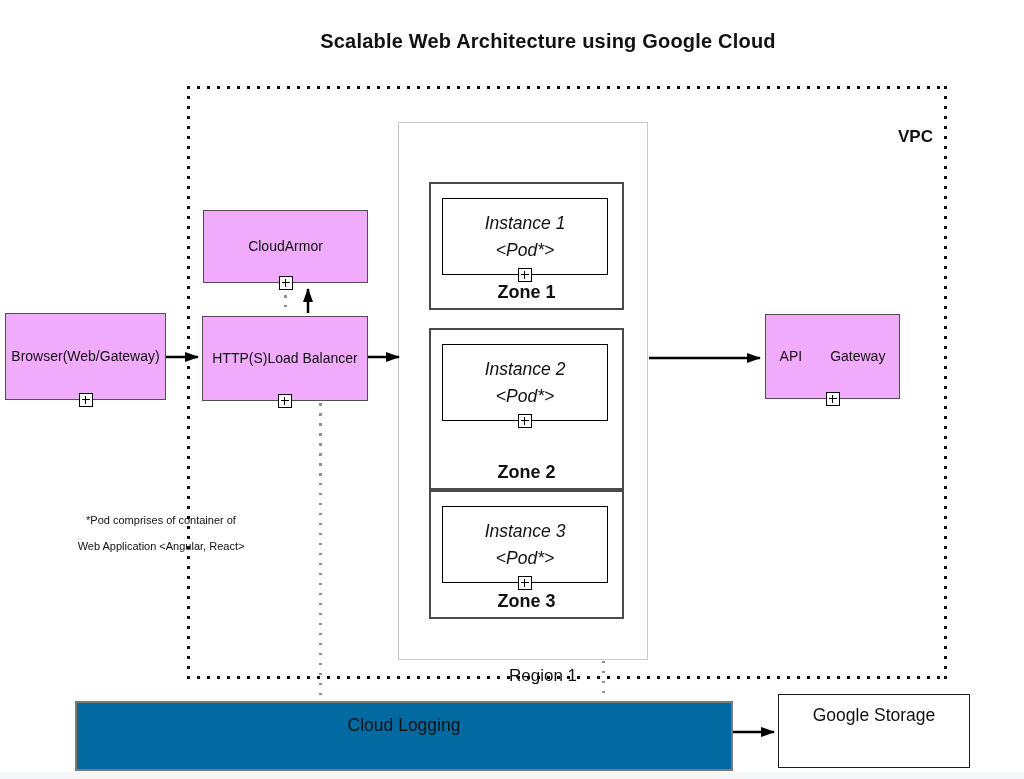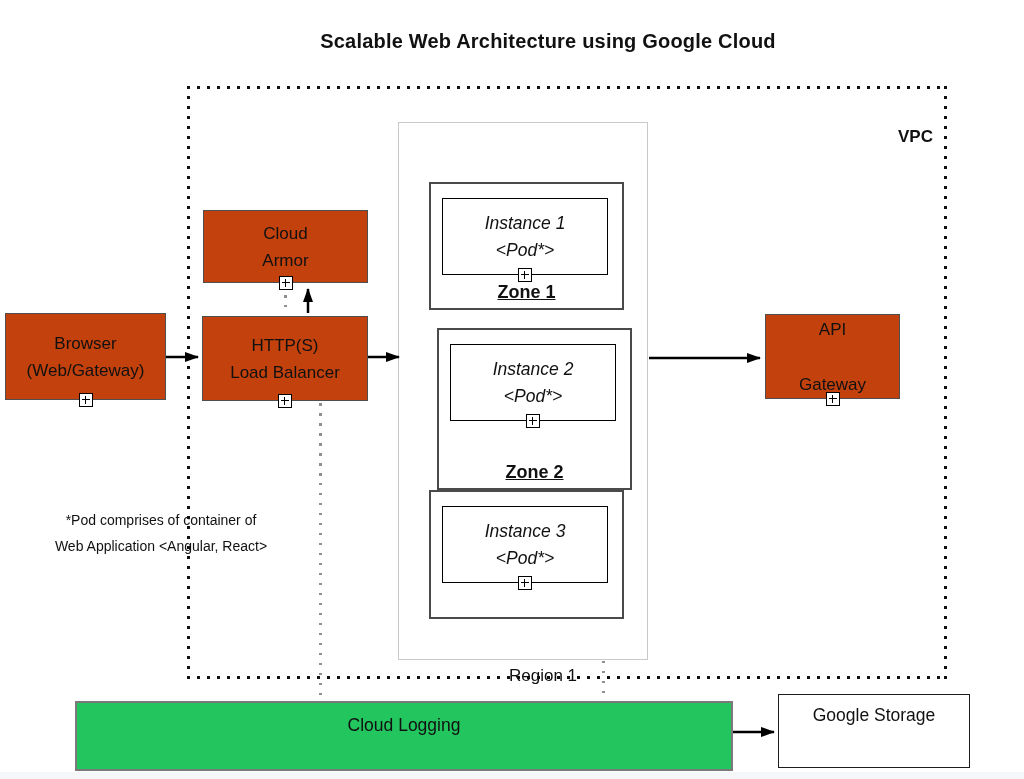--- a/index.html
+++ b/index.html
@@ -24,60 +24,60 @@
   .vpc-label { left: 863px; top: 103px; width: 70px; text-align: right;
                font-size: 17px; font-weight: bold; z-index: 2; margin-top: 24px; }
   .region-label { left: 463px; top: 666px; width: 160px; text-align: center;
                   font-size: 17px; z-index: 2; }
 
   
   .dotv { width: 2.5px; z-index: 1;
           background: repeating-linear-gradient(to bottom, #8f8f8f 0 2.5px, transparent 2.5px 10px); }
 
   
-  .node { background: #c2410c; border: 1.5px solid #4f4f4f; z-index: 2;
-          display: flex; flex-direction: column; align-items: center; justify-content: center;
-          font-size: 17px; line-height: 27px; text-align: center; }
+  .node { background: #f0abfc; border: 1.5px solid #4f4f4f; z-index: 2;
+          display: flex; flex-direction: row; align-items: center; justify-content: center;
+          font-size: 14px; line-height: 27px; text-align: center; }
 
   .browser      { left: 5px;   top: 313px; width: 161px; height: 87px; }
   .cloud-armor  { left: 203px; top: 210px; width: 165px; height: 73px; }
   .load-balancer{ left: 202px; top: 316px; width: 166px; height: 85px; }
   .api-gateway  { left: 765px; top: 314px; width: 135px; height: 85px; gap: 28px; }
 
   
   .cluster { left: 398px; top: 122px; width: 250px; height: 538px;
              background: #fff; border: 1px solid #c9c9c9; z-index: 2; }
   .cluster-title { position: absolute; top: 4px; left: 0; width: 100%; text-align: center;
                    font-size: 18px; font-weight: bold; line-height: 24px; }
 
   .zone { position: absolute; left: 30px; width: 195px; background: #fff;
           border: 2px solid #4a4a4a; }
   .zone1 { top: 59px;  height: 128px; }
-  .zone2 { top: 205px; height: 162px; margin-left: 8px; }
+  .zone2 { top: 205px; height: 162px; }
   .zone3 { top: 367px; height: 129px; }
   .zone-label { position: absolute; bottom: 5px; left: 0; width: 100%; text-align: center;
-                font-size: 18px; font-weight: bold; text-decoration: underline; }
+                font-size: 18px; font-weight: bold; }
 
   .instance { position: absolute; left: 11px; top: 14px; width: 166px; height: 77px;
               background: #fff; border: 1.3px solid #000;
               display: flex; flex-direction: column; align-items: center; justify-content: center;
               font-size: 17.5px; line-height: 27px; font-style: italic; }
 
   
   .cloud-logging { left: 75px; top: 701px; width: 658px; height: 70px;
-                   background: #22c55e; border: 2px solid #7a7a7a; z-index: 2; }
+                   background: #0369a1; border: 2px solid #7a7a7a; z-index: 2; }
   .cloud-logging .lbl { position: absolute; top: 12px; left: 0; width: 100%;
                         text-align: center; font-size: 17.5px; }
   .google-storage { left: 778px; top: 694px; width: 192px; height: 74px;
                     background: #fff; border: 1.5px solid #1c1c1c; z-index: 2; padding-left: 20px; }
   .google-storage .lbl { position: absolute; top: 10px; left: 0; width: 100%;
                          text-align: center; font-size: 17.5px; }
 
   .note { left: 0; top: 508px; width: 322px; text-align: center;
-          font-size: 14px; line-height: 25.5px; z-index: 3; }
+          font-size: 11px; line-height: 25.5px; z-index: 3; }
 
   .bottom-strip { left: 0; top: 772px; width: 1024px; height: 7px; background: #f5f7f9; z-index: 0; }
 
   
   .collapse { position: absolute; left: 50%; bottom: -8px; transform: translateX(-50%);
               width: 14px; height: 14px; border: 1px solid #000; background:
                 linear-gradient(#000,#000) center / 8px 1.4px no-repeat,
                 linear-gradient(#000,#000) center / 1.4px 8px no-repeat,
                 #fff; z-index: 4; cursor: pointer; }
 
@@ -144,20 +144,21 @@
     </div>
     <div class="zone-label">Zone 2</div>
   </div>
 
   <div class="zone zone3">
     <div class="instance">
       <span>Instance 3</span>
       <span>&lt;Pod*&gt;</span>
       <span class="collapse"></span>
     </div>
+    <div class="zone-label">Zone 3</div>
   </div>
 </div>
 
 <div class="abs note">
   <div>*Pod comprises of container of</div>
   <div>Web Application &lt;Angular, React&gt;</div>
 </div>
 
 <div class="abs cloud-logging">
   <div class="lbl">Cloud Logging</div>

